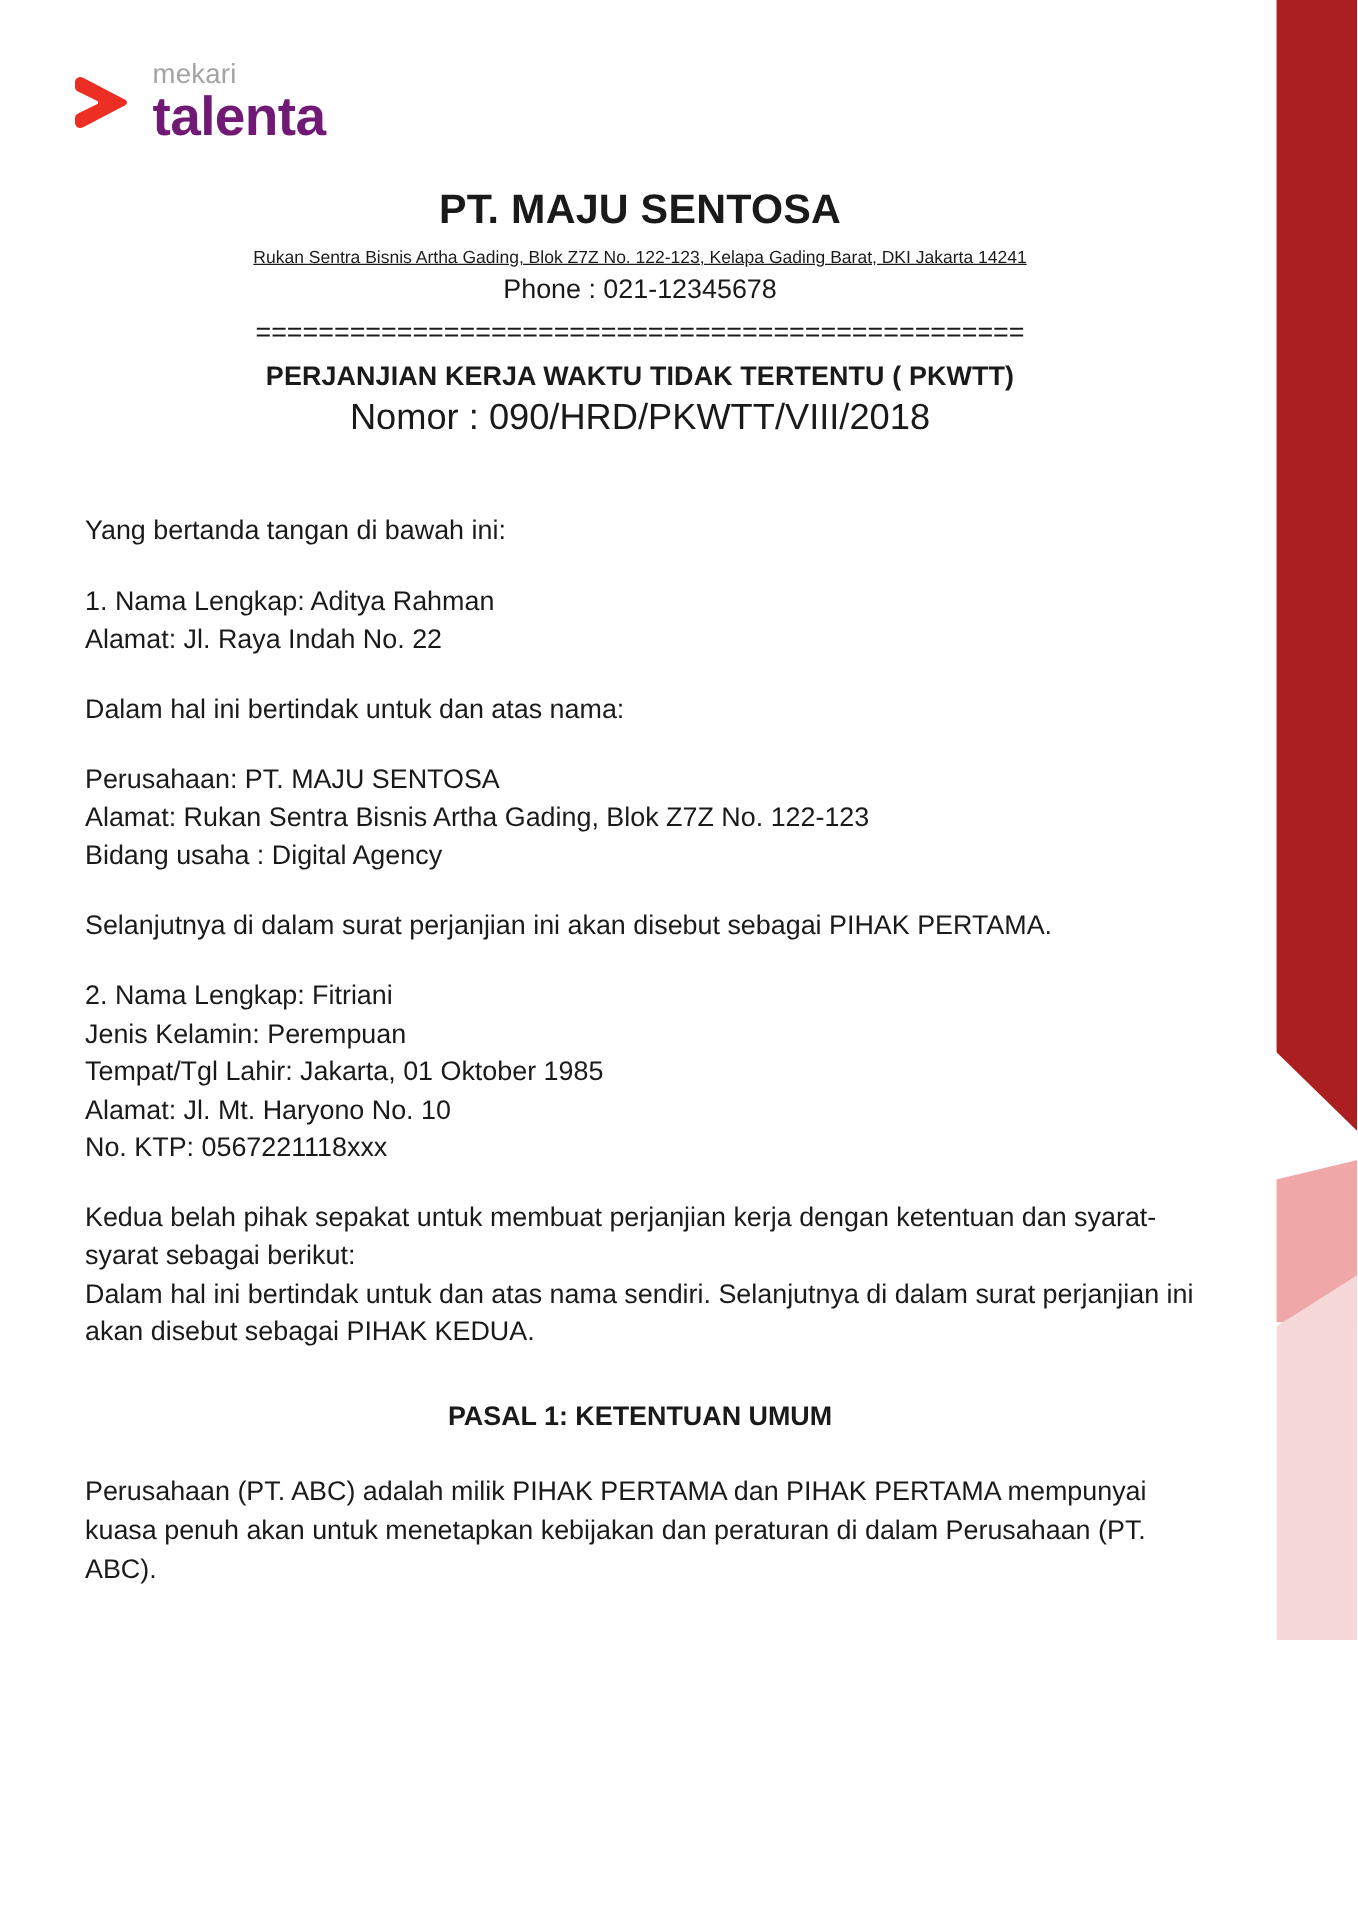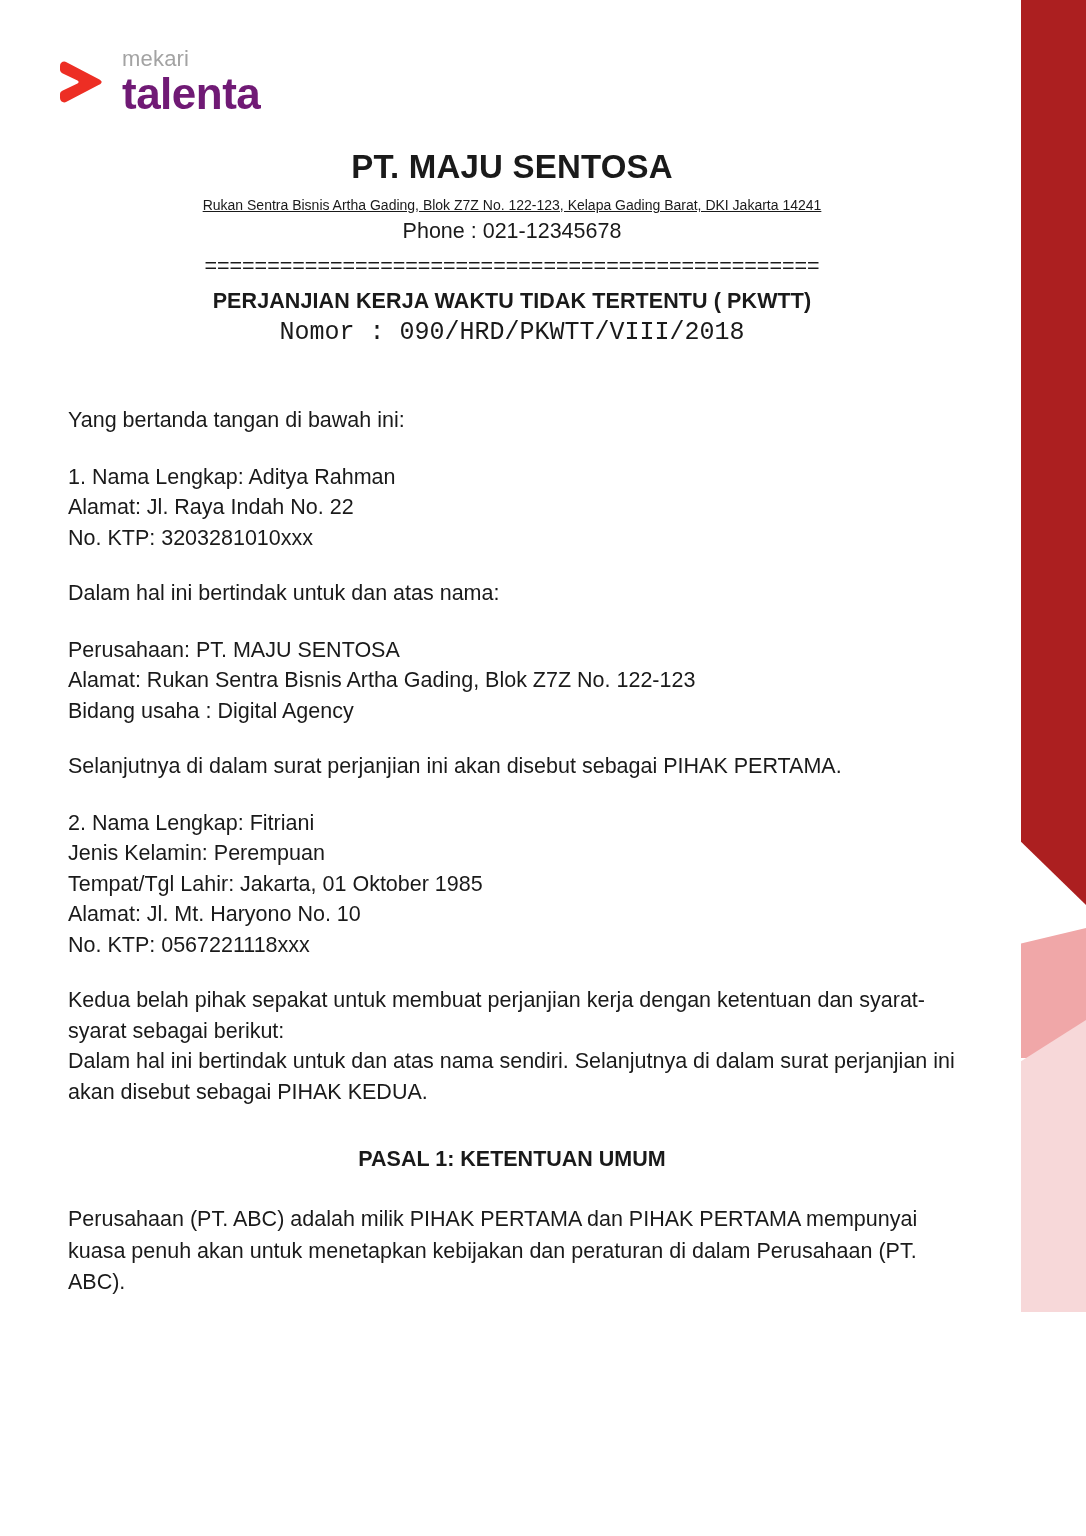--- a/index.html
+++ b/index.html
@@ -136,23 +136,22 @@
   }
   .doc-title {
     text-align: center;
     font-size: 21.5px;
     font-weight: bold;
     margin: 0 0 4px 0;
     letter-spacing: 0.1px;
   }
   .doc-number {
     text-align: center;
-    font-size: 25px;
-    margin: 0;
-    font-family: Liberation Mono, monospace;
+    font-size: 29px;
+    margin: 0;
   }
 
   .body-text {
     margin-top: 58px;
   }
   .para {
     font-size: 21.5px;
     line-height: 1.46;
     margin: 0 0 25px 0;
   }
@@ -204,21 +203,20 @@
     <h2 class="doc-title">PERJANJIAN KERJA WAKTU TIDAK TERTENTU ( PKWTT)</h2>
     <p class="doc-number">Nomor : 090/HRD/PKWTT/VIII/2018</p>
 
     <div class="body-text">
 
       <p class="para">Yang bertanda tangan di bawah ini:</p>
 
       <div class="block">
         <p class="line">1. Nama Lengkap: Aditya Rahman</p>
         <p class="line">Alamat: Jl. Raya Indah No. 22</p>
-        <p class="line">No. KTP: 3203281010xxx</p>
       </div>
 
       <p class="para">Dalam hal ini bertindak untuk dan atas nama:</p>
 
       <div class="block">
         <p class="line">Perusahaan: PT. MAJU SENTOSA</p>
         <p class="line">Alamat: Rukan Sentra Bisnis Artha Gading, Blok Z7Z No. 122-123</p>
         <p class="line">Bidang usaha : Digital Agency</p>
       </div>
 

